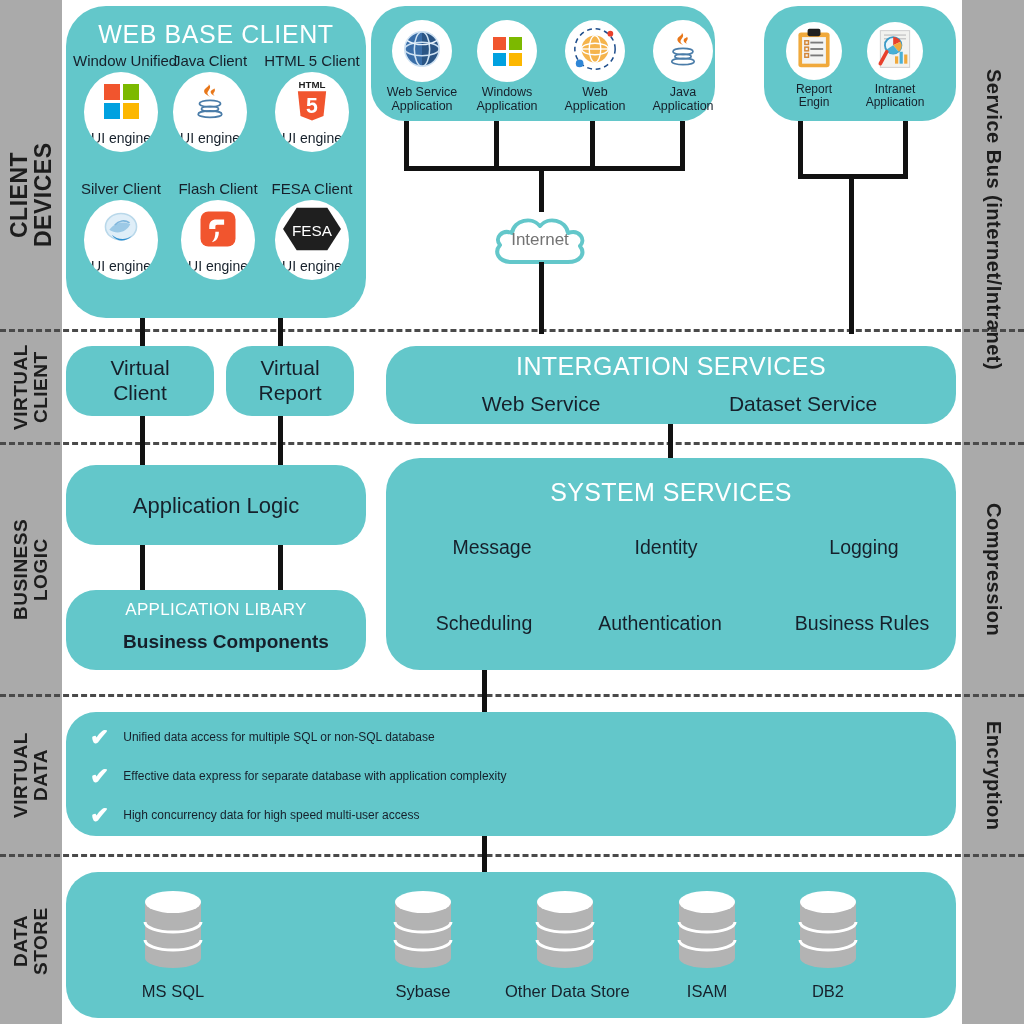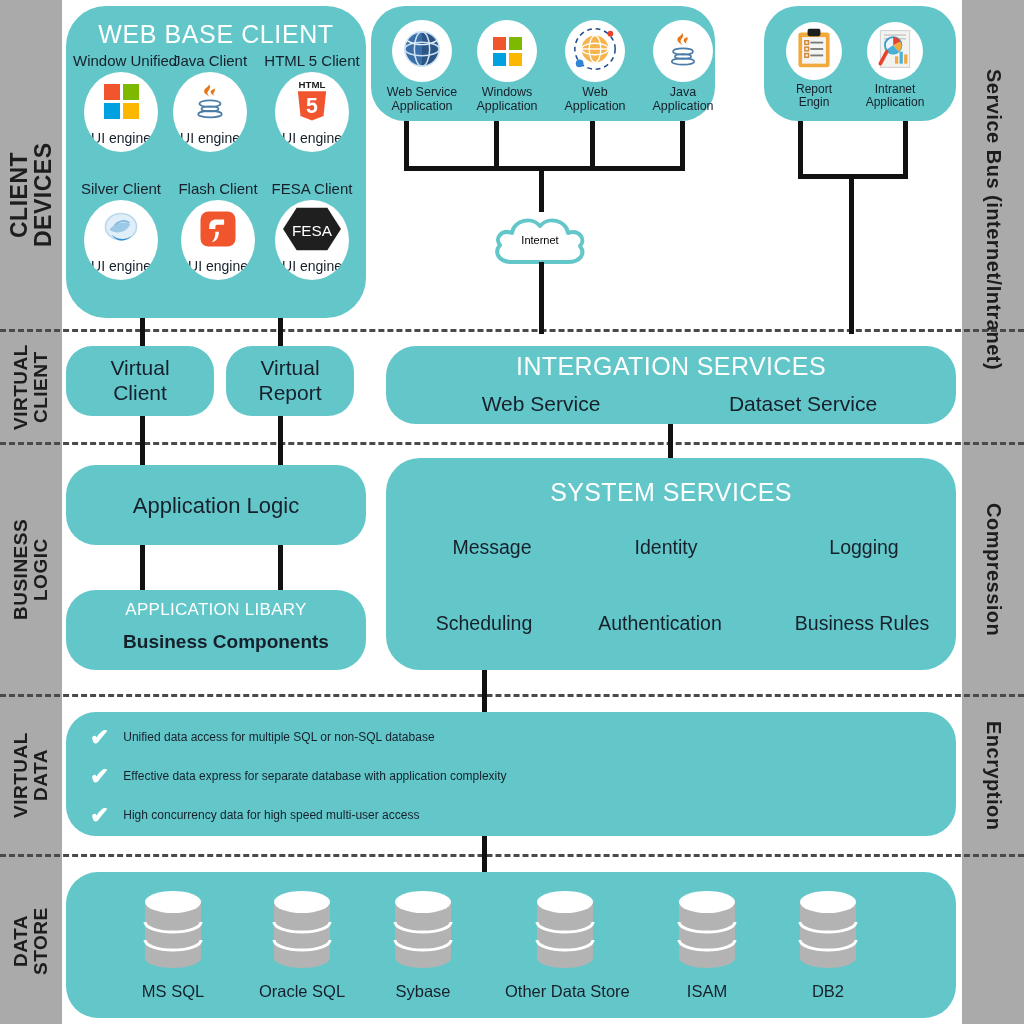--- a/index.html
+++ b/index.html
@@ -97,21 +97,21 @@
   .ms.sm i{width:13px;height:13px;}
 
   
   .vline{position:absolute;background:#111111;width:5px;}
   .hline{position:absolute;background:#111111;height:5px;}
 
   
   .cloud{position:absolute;}
   .cloud-text{
     position:absolute;left:0;right:0;top:50%;transform:translateY(-50%);
-    text-align:center;font-size:11px;color:#000000;
+    text-align:center;font-size:17px;color:#737373;
   }
 
   
   .boxtxt{
     position:absolute;left:0;right:0;text-align:center;color:#16202b;
   }
   .white{color:#ffffff;}
 
   
   .bullet{
@@ -454,31 +454,20 @@
       <svg width="62" height="84" viewBox="0 0 62 84">
         <path d="M3 14 h56 v56 a28 10 0 01-56 0 Z" fill="#b3b3b3"></path>
         <ellipse cx="31" cy="14" rx="28" ry="11" fill="#ffffff"></ellipse>
         <path d="M3 34 a28 10 0 0056 0" fill="none" stroke="#ffffff" stroke-width="3"></path>
         <path d="M3 52 a28 10 0 0056 0" fill="none" stroke="#ffffff" stroke-width="3"></path>
       </svg>
     </div>
     <div class="db-label">MS SQL</div>
   </div>
 
-  <div class="db" style="left:242px;top:888px;">
-    <div class="db-cyl">
-      <svg width="62" height="84" viewBox="0 0 62 84">
-        <path d="M3 14 h56 v56 a28 10 0 01-56 0 Z" fill="#b3b3b3"></path>
-        <ellipse cx="31" cy="14" rx="28" ry="11" fill="#ffffff"></ellipse>
-        <path d="M3 34 a28 10 0 0056 0" fill="none" stroke="#ffffff" stroke-width="3"></path>
-        <path d="M3 52 a28 10 0 0056 0" fill="none" stroke="#ffffff" stroke-width="3"></path>
-      </svg>
-    </div>
-    <div class="db-label">Oracle SQL</div>
-  </div>
 
   <div class="db" style="left:363px;top:888px;">
     <div class="db-cyl">
       <svg width="62" height="84" viewBox="0 0 62 84">
         <path d="M3 14 h56 v56 a28 10 0 01-56 0 Z" fill="#b3b3b3"></path>
         <ellipse cx="31" cy="14" rx="28" ry="11" fill="#ffffff"></ellipse>
         <path d="M3 34 a28 10 0 0056 0" fill="none" stroke="#ffffff" stroke-width="3"></path>
         <path d="M3 52 a28 10 0 0056 0" fill="none" stroke="#ffffff" stroke-width="3"></path>
       </svg>
     </div>

